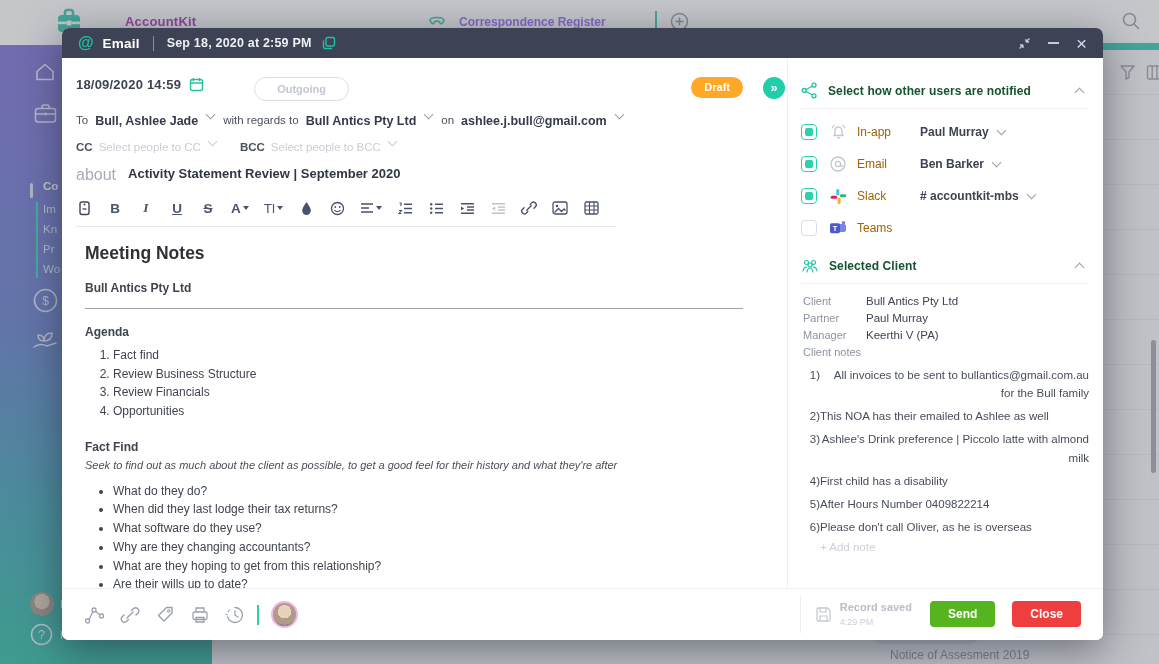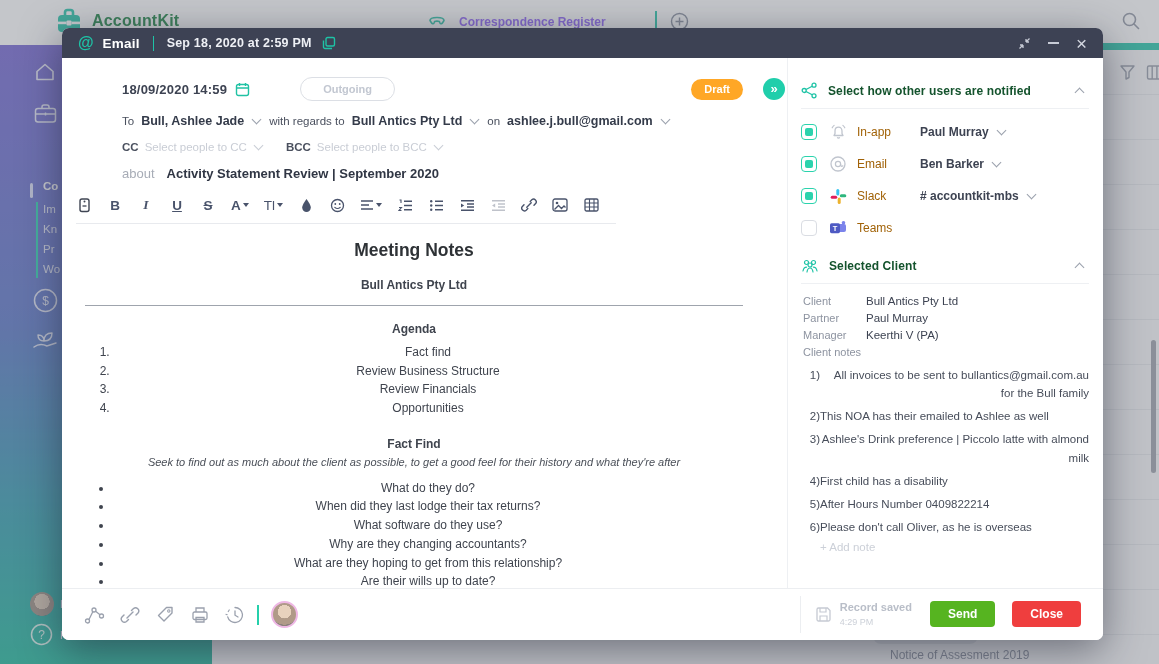--- a/index.html
+++ b/index.html
@@ -4,21 +4,21 @@
 <style>
   html,body{margin:0;padding:0;background:#9fa3ad;}
   body{width:1159px;height:664px;overflow:hidden;font-family:"Liberation Sans",sans-serif;
        -webkit-font-smoothing:antialiased;}
   .stage{position:relative;width:1159px;height:664px;overflow:hidden;}
 
   
   .bg{position:absolute;inset:0;background:#f3f3f5;}
   .bg-header{position:absolute;left:0;top:0;width:100%;height:45px;background:#fbfbfc;}
   .bg-logo{position:absolute;left:56px;top:8px;display:flex;align-items:center;gap:10px;}
-  .bg-logo-text{font-size:16px;font-weight:bold;color:#15803d;letter-spacing:.2px;}
+  .bg-logo-text{font-size:13px;font-weight:bold;color:#a21caf;letter-spacing:.2px;margin-left:33px;}
   .bg-crumb{position:absolute;left:427px;top:12px;display:flex;align-items:center;gap:12px;}
   .bg-crumb-title{font-size:12px;font-weight:bold;color:#8b5cf6;}
   .bg-vdiv{position:absolute;left:655px;top:11px;width:2px;height:22px;background:#1ec3a6;}
   .bg-plus{position:absolute;left:670px;top:12px;}
   .bg-search{position:absolute;left:1121px;top:11px;}
   .teal-strip{position:absolute;left:212px;top:43px;right:0;height:7px;background:#1ec3a6;}
   .bg-table{position:absolute;left:212px;top:50px;right:0;bottom:0;
      background:repeating-linear-gradient(180deg,#f5f5f7 0 44px,#e4e5e9 44px 45px);}
   .bg-tools{position:absolute;left:1118px;top:63px;display:flex;gap:8px;}
   .bg-chip{position:absolute;left:873px;top:628px;height:16px;padding:0 10px;background:#dfe1e5;
@@ -45,56 +45,56 @@
   .m-date{color:#eef0f5;font-size:12.5px;font-weight:600;letter-spacing:.2px;}
   .m-copy{margin-left:10px;display:flex;}
   .m-win{margin-left:auto;display:flex;align-items:center;gap:17px;}
   .m-min{width:11px;height:2px;background:#c7cbd6;}
   .m-close{color:#d4d7e0;font-size:19px;line-height:1;font-weight:400;}
 
   .m-body{display:flex;height:532px;background:#fff;position:relative;}
   .m-main{width:725px;position:relative;padding:0 0 0 14px;box-sizing:border-box;}
   .m-aside{flex:1;border-left:1px solid #eef0f3;padding:24px 14px 0 13px;box-sizing:border-box;}
 
-  .row{display:flex;align-items:center;margin-left:46px;}
+  .row{display:flex;align-items:flex-start;}
   .r1{margin-top:19px;}
   .date-val{font-size:13px;font-weight:600;color:#3d4352;letter-spacing:.2px;}
   .cal{margin-left:8px;display:flex;}
   .pill-outgoing{margin-left:50px;height:22px;line-height:22px;padding:0 22px;border:1.5px solid #dcdfe5;
      border-radius:13px;font-size:11px;font-weight:600;color:#c2c7d1;}
   .pill-draft{margin-left:auto;height:21px;line-height:21px;padding:0 13px;background:#ffa726;border-radius:12px;
      font-size:11px;font-weight:bold;color:#fff;}
   .collapse-btn{margin:0 2px 0 20px;width:22px;height:22px;border-radius:50%;background:#20ceab;color:#fff;
      font-size:13px;font-weight:bold;display:flex;align-items:center;justify-content:center;padding-bottom:1px;box-sizing:border-box;}
 
   .r2{margin-top:13px;font-size:11.5px;color:#4a505e;gap:7px;}
   .r2 b{font-size:12.5px;color:#343b4a;}
   .chev{width:6px;height:6px;border-right:1.5px solid #9aa0ac;border-bottom:1.5px solid #9aa0ac;
      transform:rotate(45deg);margin:-3px 2px 0 2px;display:inline-block;}
   .chev-up{transform:rotate(-135deg);margin-top:3px;}
   .r3{margin-top:13px;font-size:11.5px;gap:6px;}
   .r3 .lbl{color:#4a505e;font-weight:600;}
   .ph{color:#c9cdd5;}
   .r3 .gap{width:10px;}
   .r4{margin-top:13px;gap:12px;}
-  .about-lbl{font-size:13px;color:#a7acb6;}
+  .about-lbl{font-size:16px;color:#a7acb6;}
   .subject{font-size:13px;font-weight:bold;color:#303644;}
 
   .toolbar{margin-top:15px;display:flex;align-items:center;gap:15px;width:540px;
      padding-bottom:9px;border-bottom:1px solid #e8eaee;}
   .tb{min-width:16px;height:18px;display:flex;align-items:center;justify-content:center;
      font-size:13.5px;color:#49536b;gap:2px;}
   .tb.bold{font-weight:bold;}
   .tb.ital{font-style:italic;font-family:"Liberation Serif",serif;font-weight:bold;}
   .tb.und{text-decoration:underline;font-weight:600;}
   .tb.strike{text-decoration:line-through;font-weight:600;}
   .caret{width:0;height:0;border-left:3px solid transparent;border-right:3px solid transparent;border-top:4px solid #49536b;}
   .tb.dis svg{opacity:.35;}
 
-  .editor{padding:12px 44px 0 9px;color:#3f444e;text-align:center;}
+  .editor{padding:12px 44px 0 9px;color:#3f444e;}
   .ed-title{font-size:17.5px;font-weight:bold;color:#2e3236;margin:4px 0 0;}
   .ed-client{font-size:12px;font-weight:bold;margin-top:17px;}
   .ed-hr{border:none;border-top:1px solid #9fa4ad;margin:13px 0 0;}
   .ed-h3{font-size:12px;font-weight:bold;margin-top:16px;}
   .ed-ol{margin:9px 0 0 6px;padding-left:22px;font-size:12px;}
   .ed-ol li{margin-bottom:4.5px;}
   .ed-intro{display:block;font-size:11px;font-style:italic;color:#4a4f58;margin-top:5px;}
   .ed-ul{margin:13px 0 0 6px;padding-left:22px;font-size:12px;}
   .ed-ul li{margin-bottom:4.8px;}
 

